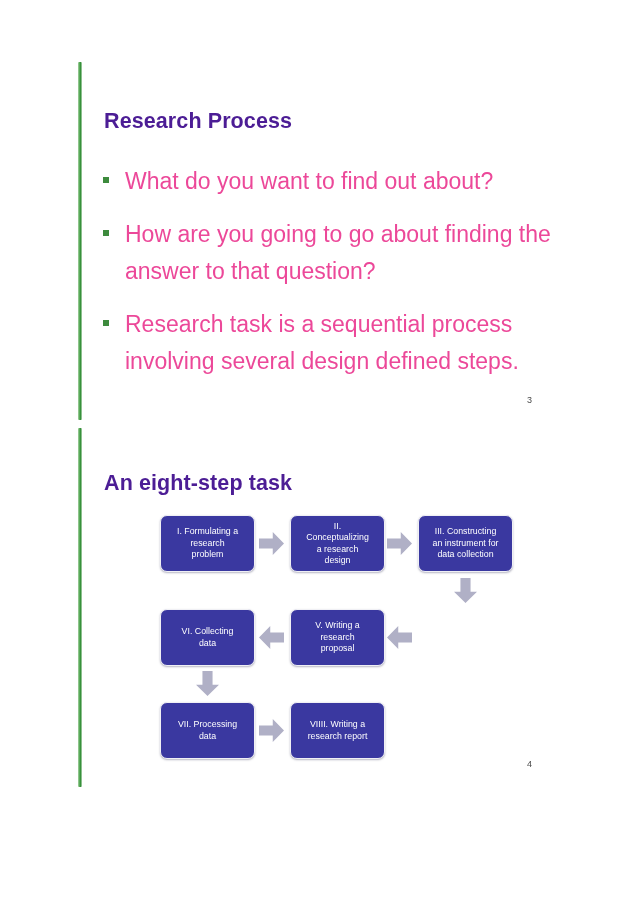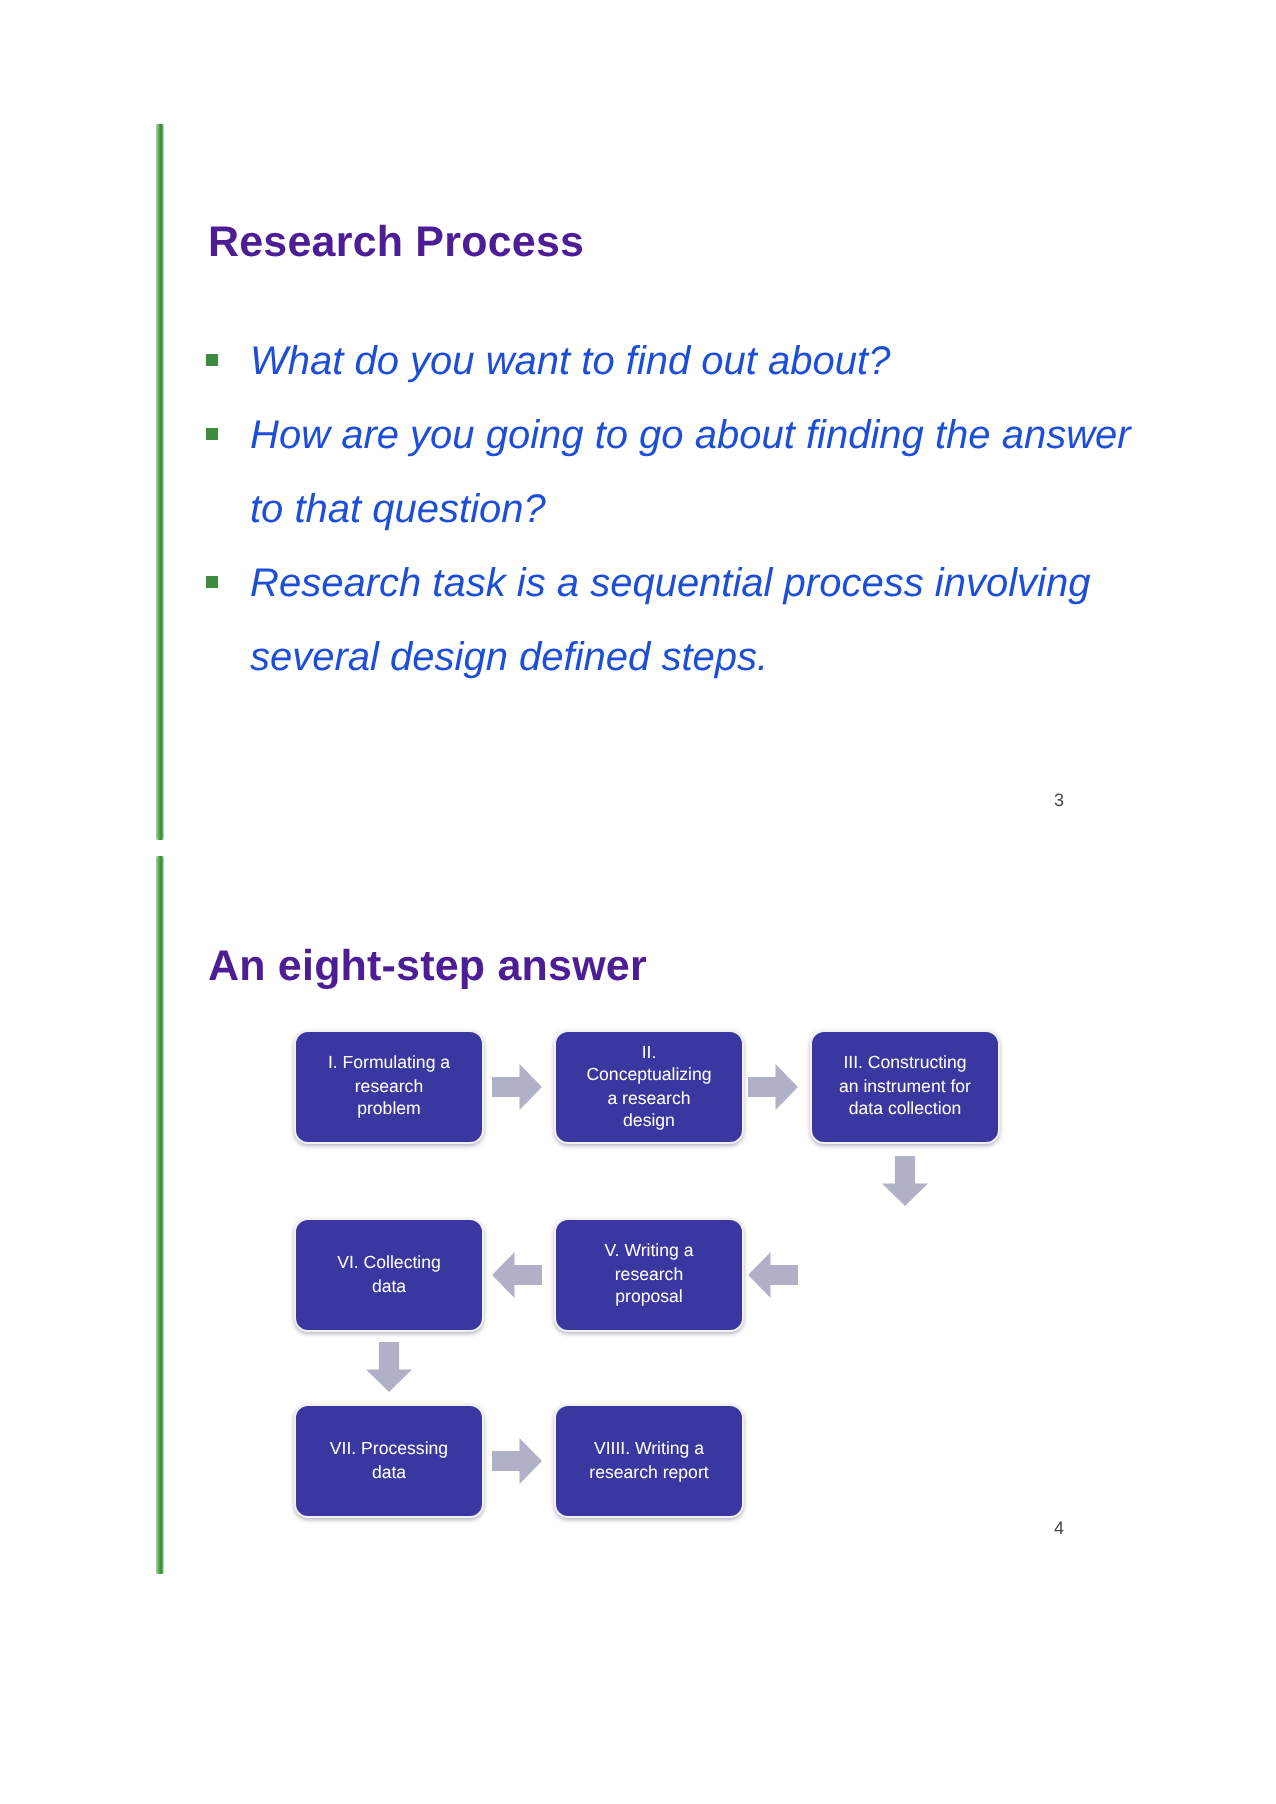--- a/index.html
+++ b/index.html
@@ -60,27 +60,26 @@
   
   .bullet-list {
     position: absolute;
     left: 101px;
     top: 108px;
     width: 470px;
   }
   .bullet-item {
     position: relative;
     padding-left: 24px;
-    font-size: 20px;
+    font-size: 23px;
     line-height: 37px;
-    color: #1d4ed8;
+    color: #ec4899;
     margin-bottom: 0px;
-    font-style: italic;
-  }
-  .bullet-item + .bullet-item { margin-top: 0px; }
+  }
+  .bullet-item + .bullet-item { margin-top: 16px; }
   .bullet-marker {
     position: absolute;
     left: 2px;
     top: 14px;
     width: 6px;
     height: 6px;
     background: #3d8b3d;
   }
   .bullet-text { display: block; }
 
@@ -90,21 +89,21 @@
     font-size: 9px;
     color: #4a4a4a;
     font-family: "Liberation Sans", sans-serif;
   }
   #slide-1 .page-number { left: 527px; top: 340px; }
   #slide-2 .page-number { left: 527px; top: 334px; }
 
   
   .flow {
     position: absolute;
-    left: 3px;
+    left: 16px;
     top: 0;
     width: 566px;
     height: 365px;
   }
   .flow-box {
     position: absolute;
     background: #3a38a0;
     border: 1.5px solid #f0f0f5;
     border-radius: 7px;
     box-shadow: 0 1px 2px rgba(90,90,120,0.45);
@@ -188,21 +187,21 @@
 
     </div>
 
     <div class="page-number">3</div>
   </section>
 
   <section class="slide" id="slide-2">
 
     <div class="accent-bar"></div>
 
-    <h1 class="slide-title">An eight-step answer</h1>
+    <h1 class="slide-title">An eight-step task</h1>
 
     <div class="flow">
 
       <div class="flow-box col-1 row-1">
         <span>I. Formulating a<br>research<br>problem</span>
       </div>
 
       <div class="arrow arrow-right" id="arrow-1-2"></div>
 
       <div class="flow-box col-2 row-1">

